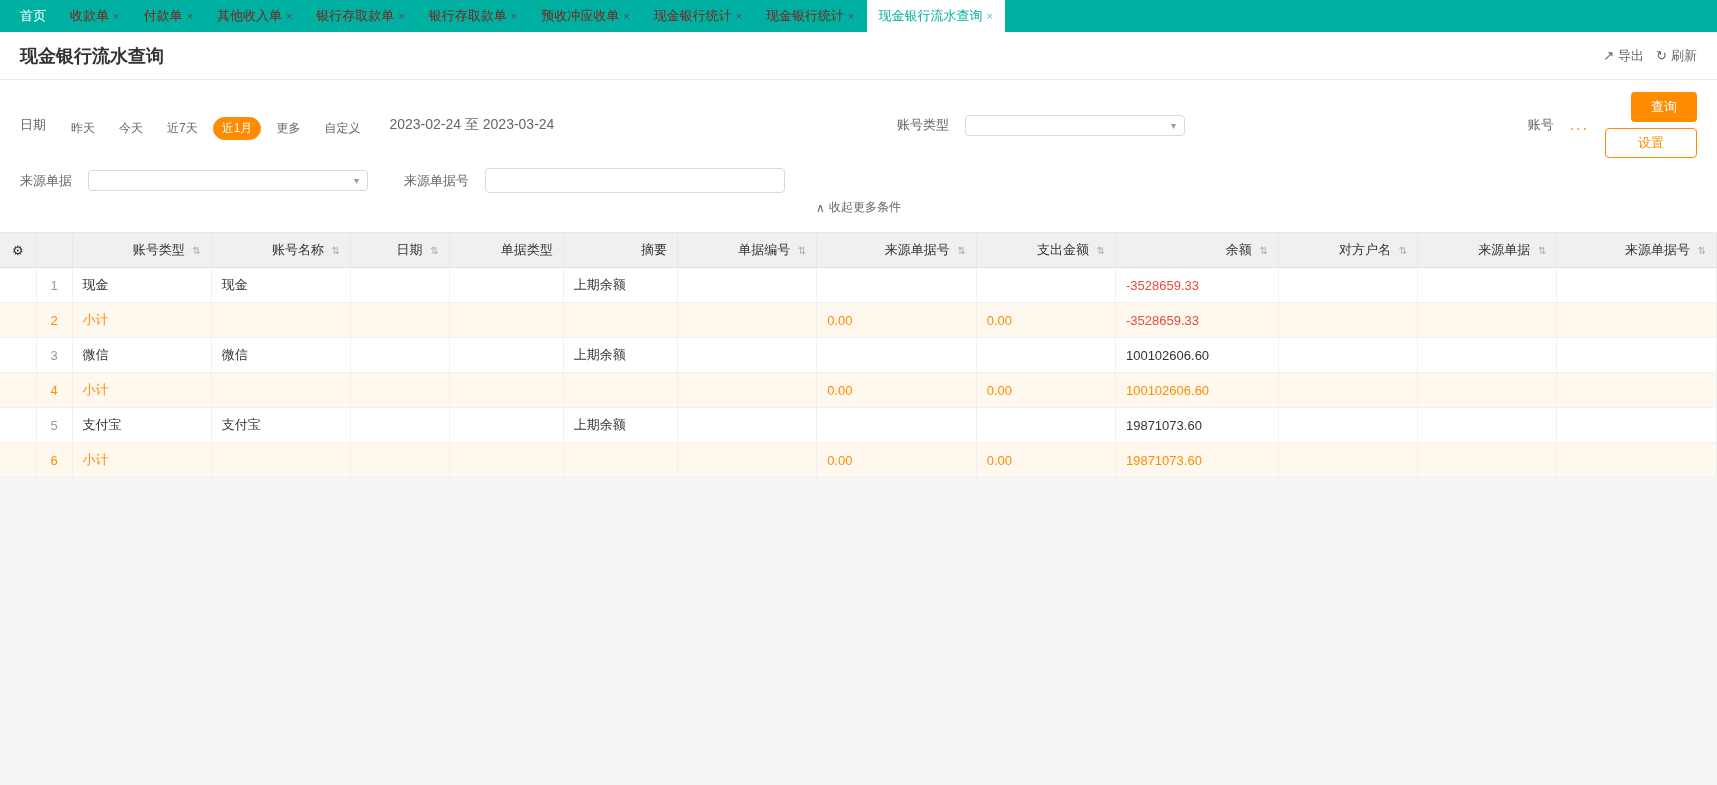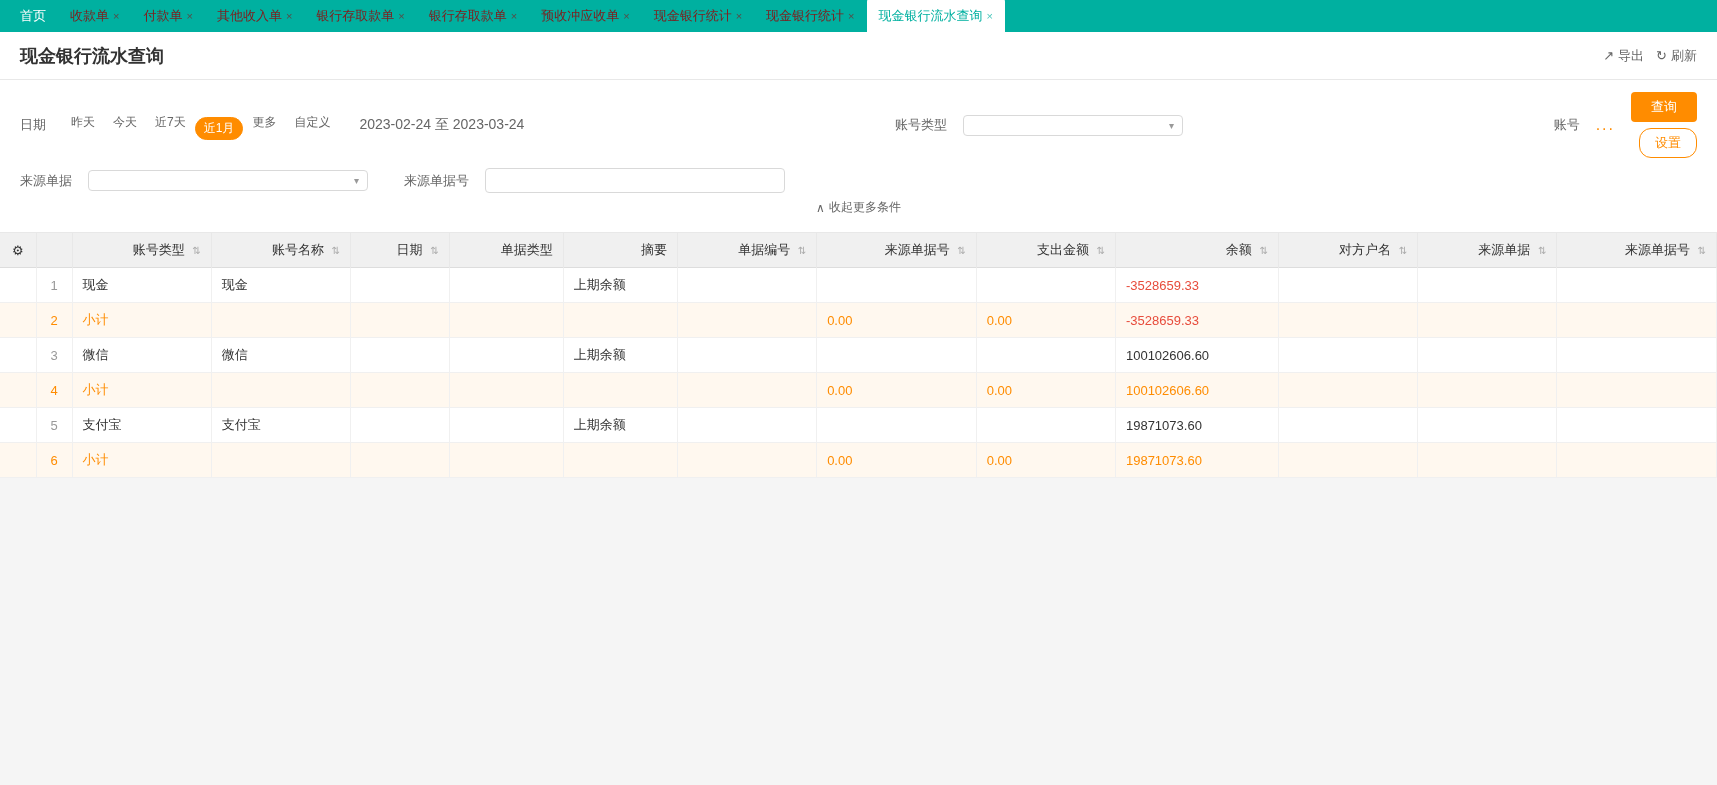--- a/index.html
+++ b/index.html
@@ -83,21 +83,22 @@
       gap: 16px;
       margin-bottom: 10px;
     }
     .filter-label {
       color: #666;
       font-size: 13px;
       white-space: nowrap;
     }
     .date-options {
       display: flex;
-      align-items: flex-start;
+      align-items: flex-end;
+      gap: 6px;
     }
     .date-btn {
       padding: 2px 8px;
       border-radius: 12px;
       font-size: 12px;
       cursor: pointer;
       color: #666;
       border: 1px solid transparent;
     }
     .date-btn.active {
@@ -140,22 +141,22 @@
       border: none;
       border-radius: 4px;
       padding: 6px 20px;
       cursor: pointer;
       font-size: 13px;
     }
     .settings-btn {
       background: #fff;
       color: #ff8c00;
       border: 1px solid #ff8c00;
-      border-radius: 12px;
-      padding: 5px 15px;
+      border-radius: 4px;
+      padding: 5px 32px;
       cursor: pointer;
       font-size: 13px;
     }
 
     .collapse-bar {
       display: flex;
       justify-content: center;
       align-items: center;
       padding: 6px 0 4px;
       color: #666;

